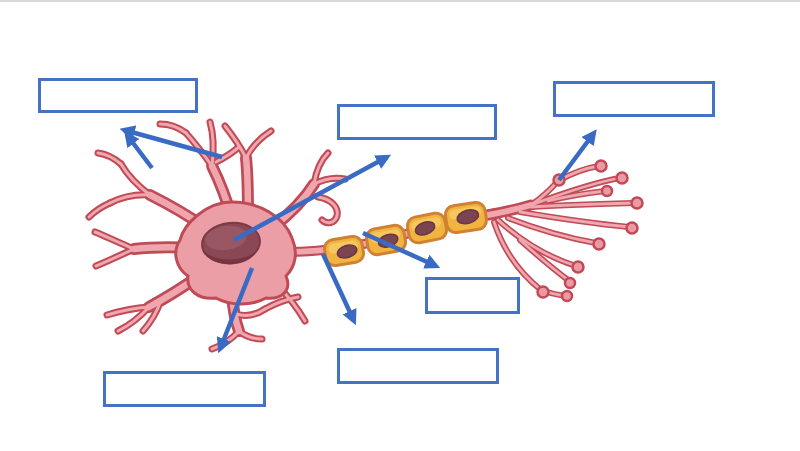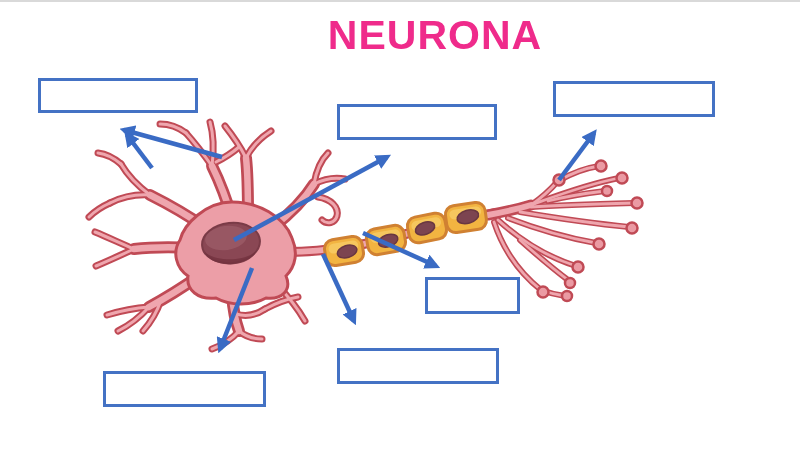--- a/index.html
+++ b/index.html
@@ -29,21 +29,20 @@
   .box-bottom-middle { left:337px; top:348px; width:162px; height:36px; }
   .box-bottom-left   { left:103px; top:371px; width:163px; height:36px; }
 </style>
 </head>
 <body>
 
 <div class="stage">
 
   <div class="top-rule"></div>
 
-  <h1 class="title">NEURONA</h1>
 
   <svg class="neuron-svg" width="800" height="451" viewBox="0 0 800 451" xmlns="http://www.w3.org/2000/svg" xmlns:xlink="http://www.w3.org/1999/xlink">
     <defs>
       <marker id="ah" viewBox="0 0 10 10" refX="7" refY="5" markerWidth="3.4" markerHeight="3.4" orient="auto-start-reverse">
         <path d="M0 0 L10 5 L0 10 Z" fill="#3a6bc4"></path>
       </marker>
 
       <g id="trunks">
         <path d="M234 224 C228 204 222 186 212 166"></path>
         <path d="M248 216 C248 196 248 176 246 158"></path>

